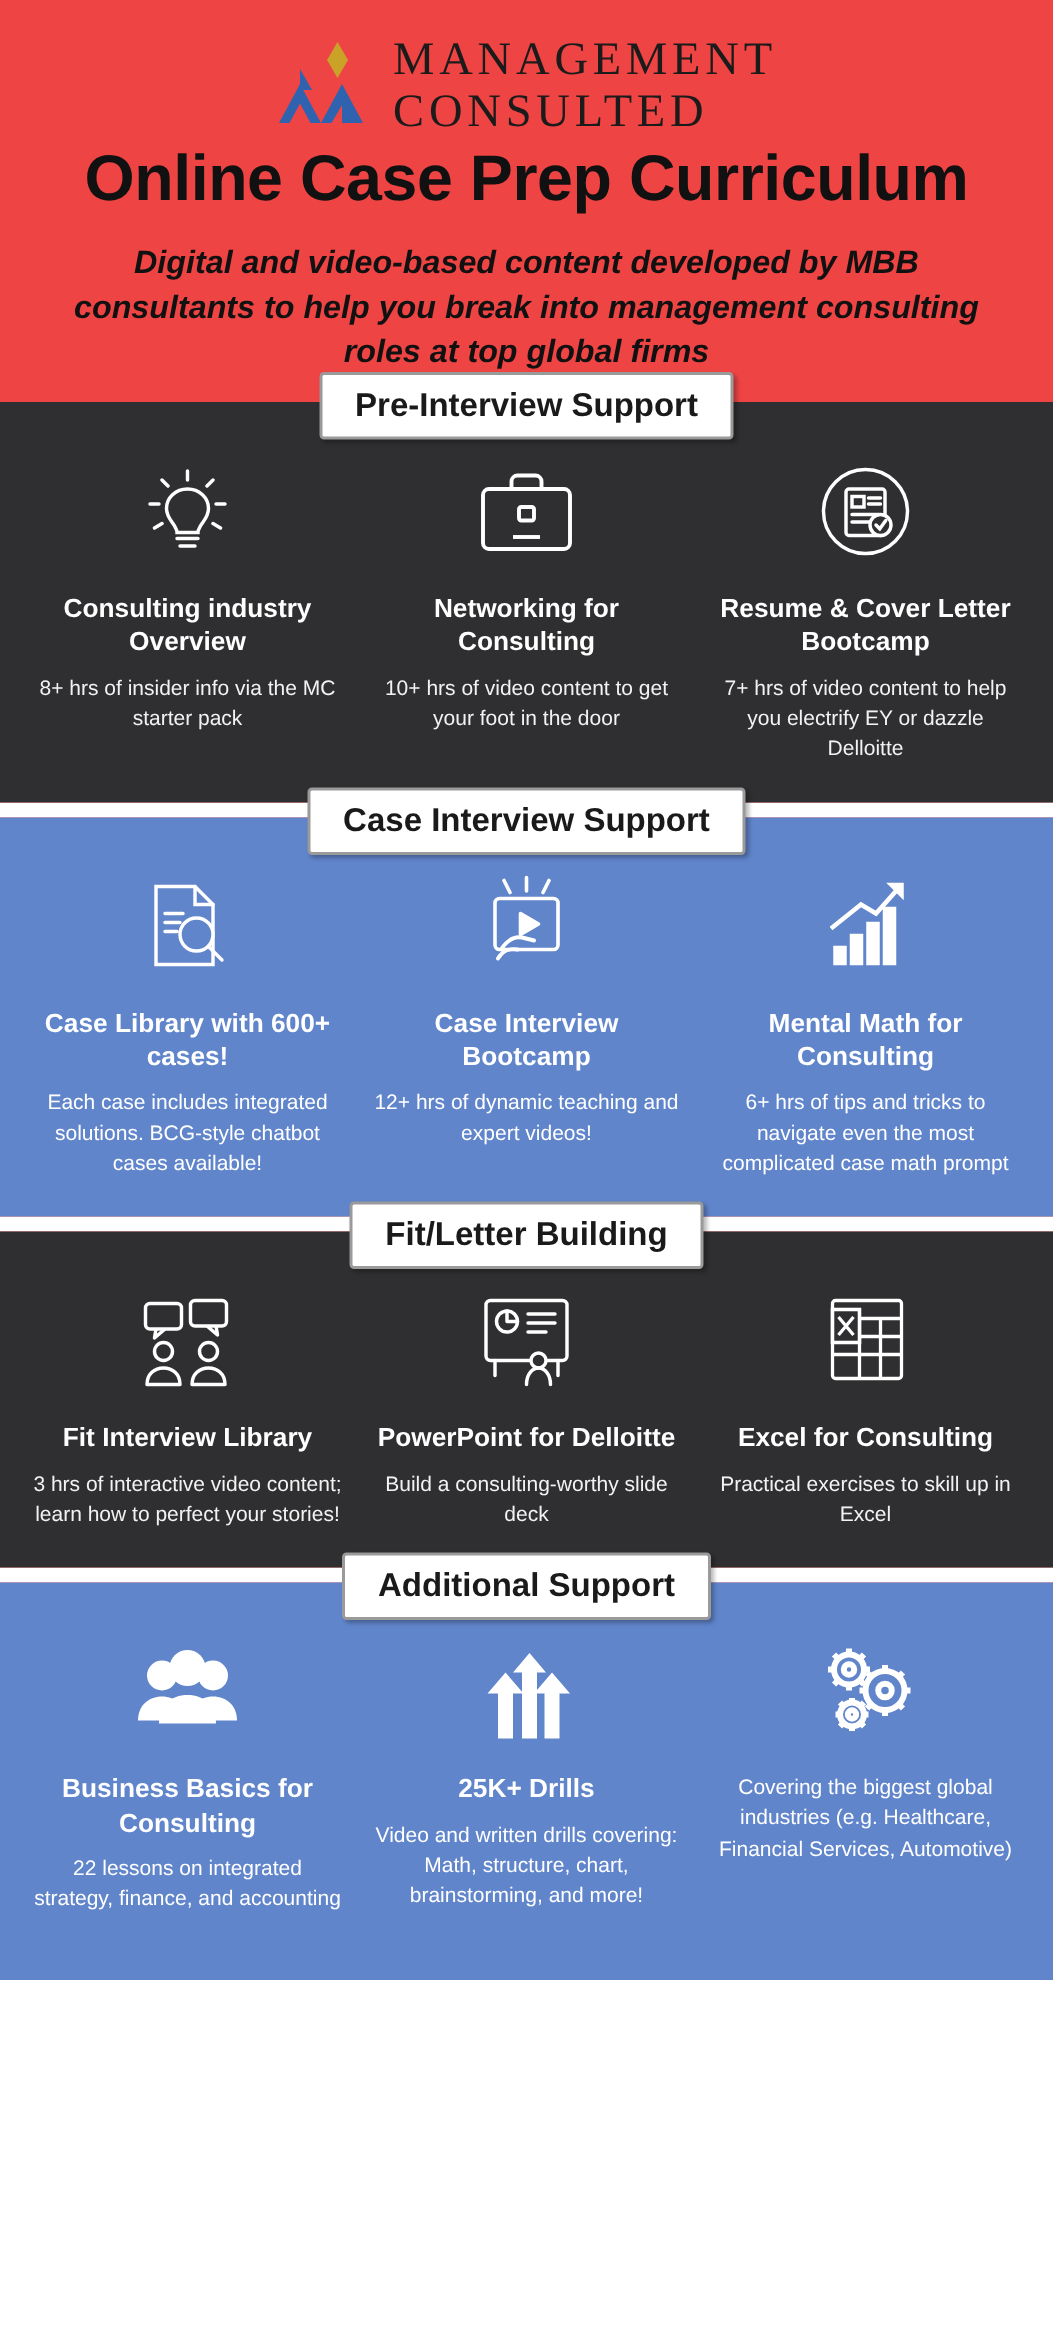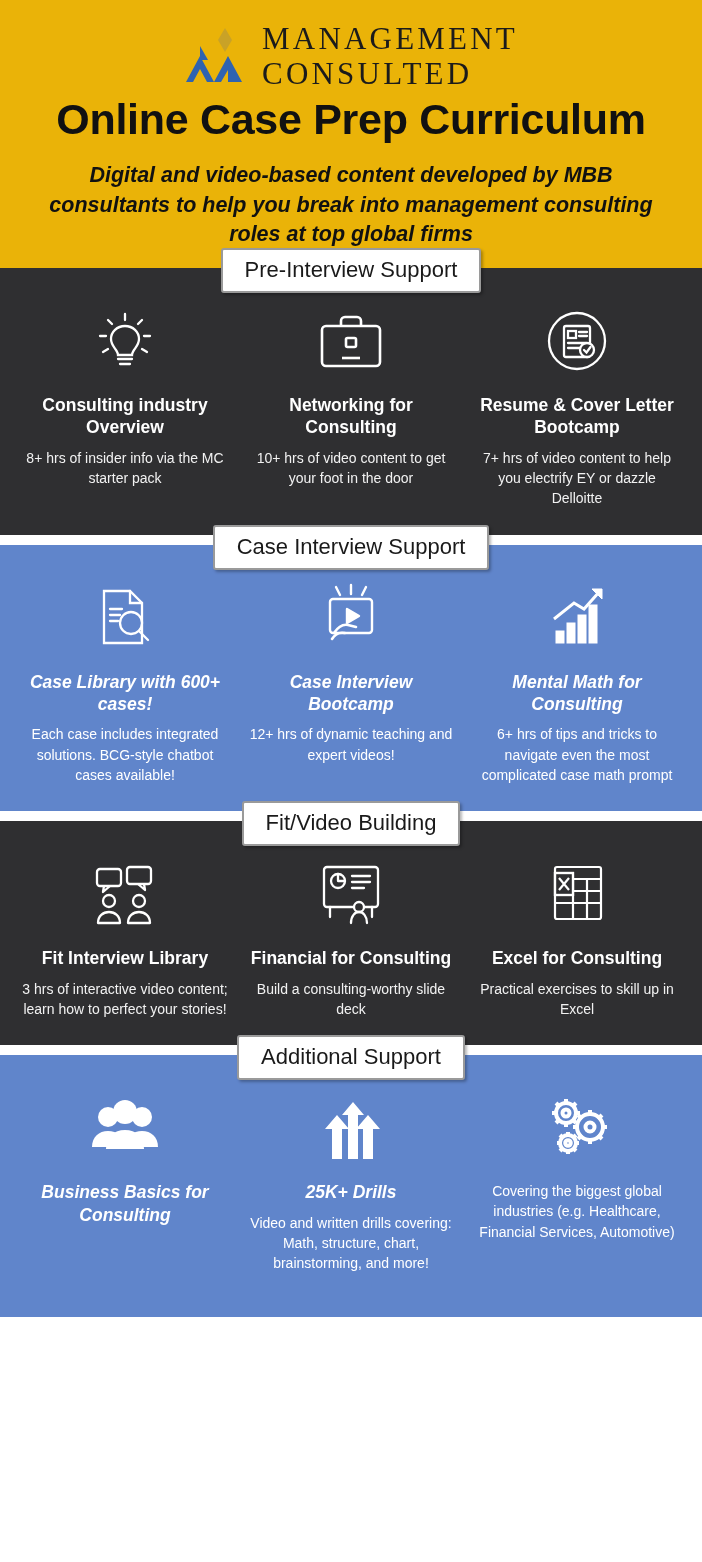--- a/index.html
+++ b/index.html
@@ -3,21 +3,21 @@
 <meta charset="utf-8">
 <style>
   * { box-sizing: border-box; margin: 0; padding: 0; }
   body {
     width: 702px;
     height: 1562px;
     background: #ffffff;
     font-family: "Liberation Sans", sans-serif;
     overflow: hidden;
   }
-  .page { position: relative; width: 702px; height: 1188px; background:#eab308; }
+  .page { position: relative; width: 702px; height: 1188px; background:#ef4444; }
 
   
   .header { padding: 22px 20px 0; text-align: center; }
   .logo-row {
     display: flex; align-items: center; justify-content: center; gap: 14px;
   }
   .logo-mark { width: 64px; height: 62px; position: relative; }
   .logo-text { text-align: left; }
   .logo-line1, .logo-line2 {
     font-family: "Liberation Serif", serif;
@@ -59,21 +59,21 @@
   }
   .section-label {
     display: inline-block;
     position: relative;
     top: -20px;
     background: #ffffff;
     border: 2px solid #9a9a9a;
     border-radius: 3px;
     padding: 7px 22px 8px;
     font-size: 22px;
-    font-weight: normal;
+    font-weight: bold;
     color: #1a1a1a;
     box-shadow: 2px 2px 3px rgba(0,0,0,0.28);
   }
 
   .cards {
     display: flex;
     padding: 34px 14px 26px;
     gap: 4px;
   }
   .card {
@@ -93,21 +93,21 @@
     font-weight: bold;
     line-height: 1.28;
     color: #ffffff;
     margin-bottom: 9px;
   }
   .card-desc {
     font-size: 14px;
     line-height: 1.45;
     color: #f2f2f2;
   }
-  .section.blue .card-title { color: #ffffff; font-style: italic; }
+  .section.blue .card-title { color: #ffffff; }
   .section.blue .card-desc { color: #ffffff; }
 
   svg { display: block; }
 </style>
 </head>
 <body>
 
 <div class="page">
 
   <div class="header">
@@ -227,21 +227,21 @@
         </div>
         <div class="card-title">Mental Math for Consulting</div>
         <div class="card-desc">6+ hrs of tips and tricks to navigate even the most complicated case math prompt</div>
       </div>
 
     </div>
   </div>
 
   <div class="band-gap"></div>
   <div class="section-label-wrap">
-    <span class="section-label">Fit/Video Building</span>
+    <span class="section-label">Fit/Letter Building</span>
   </div>
   <div class="section dark">
     <div class="cards">
 
       <div class="card">
         <div class="card-icon">
           <svg width="82" height="74" viewBox="0 0 82 74" fill="none" stroke="#fff" stroke-width="2.3" stroke-linejoin="round">
             <rect x="13" y="12" width="24" height="17" rx="3"></rect>
             <path d="M20 29l-1 6 7-6"></path>
             <rect x="43" y="10" width="24" height="17" rx="3"></rect>
@@ -261,21 +261,21 @@
           <svg width="82" height="74" viewBox="0 0 82 74" fill="none" stroke="#fff" stroke-width="2.3" stroke-linecap="round" stroke-linejoin="round">
             <rect x="14" y="10" width="54" height="40" rx="3"></rect>
             <circle cx="28" cy="24" r="7"></circle>
             <path d="M28 17v7h7"></path>
             <path d="M42 19h18M42 25h18M42 31h12"></path>
             <path d="M20 50v10M62 50v10"></path>
             <circle cx="49" cy="50" r="5" fill="#2f2f31"></circle>
             <path d="M41 66c0-7 4-11 8-11s8 4 8 11"></path>
           </svg>
         </div>
-        <div class="card-title">Financial for Consulting</div>
+        <div class="card-title">PowerPoint for Delloitte</div>
         <div class="card-desc">Build a consulting-worthy slide deck</div>
       </div>
 
       <div class="card">
         <div class="card-icon">
           <svg width="76" height="74" viewBox="0 0 76 74" fill="none" stroke="#fff" stroke-width="2.2">
             <rect x="16" y="10" width="46" height="52" rx="2"></rect>
             <path d="M16 22h46M16 34h46M16 46h46M34 22v40M48 22v40"></path>
             <rect x="16" y="16" width="18" height="22" fill="#2f2f31"></rect>
             <rect x="16" y="16" width="18" height="22"></rect>
@@ -301,20 +301,21 @@
           <svg width="86" height="66" viewBox="0 0 86 66" fill="#fff">
             <circle cx="26" cy="22" r="10"></circle>
             <path d="M10 52c0-10 7-16 16-16s16 6 16 16z"></path>
             <circle cx="60" cy="22" r="10"></circle>
             <path d="M44 52c0-10 7-16 16-16s16 6 16 16z"></path>
             <circle cx="43" cy="17" r="12"></circle>
             <path d="M24 54c0-12 8-19 19-19s19 7 19 19z"></path>
           </svg>
         </div>
         <div class="card-title">Business Basics for Consulting</div>
+        <div class="card-desc">22 lessons on integrated strategy, finance, and accounting</div>
       </div>
 
       <div class="card">
         <div class="card-icon">
           <svg width="72" height="70" viewBox="0 0 72 70" fill="#fff">
             <path d="M17 66V36h-7l12-14 12 14h-7v30z"></path>
             <path d="M31 66V22h-6l11-13 11 13h-6v44z" transform="translate(2,0)"></path>
             <path d="M52 66V36h-7l12-14 12 14h-7v30z" transform="translate(-4,0)"></path>
           </svg>
         </div>

